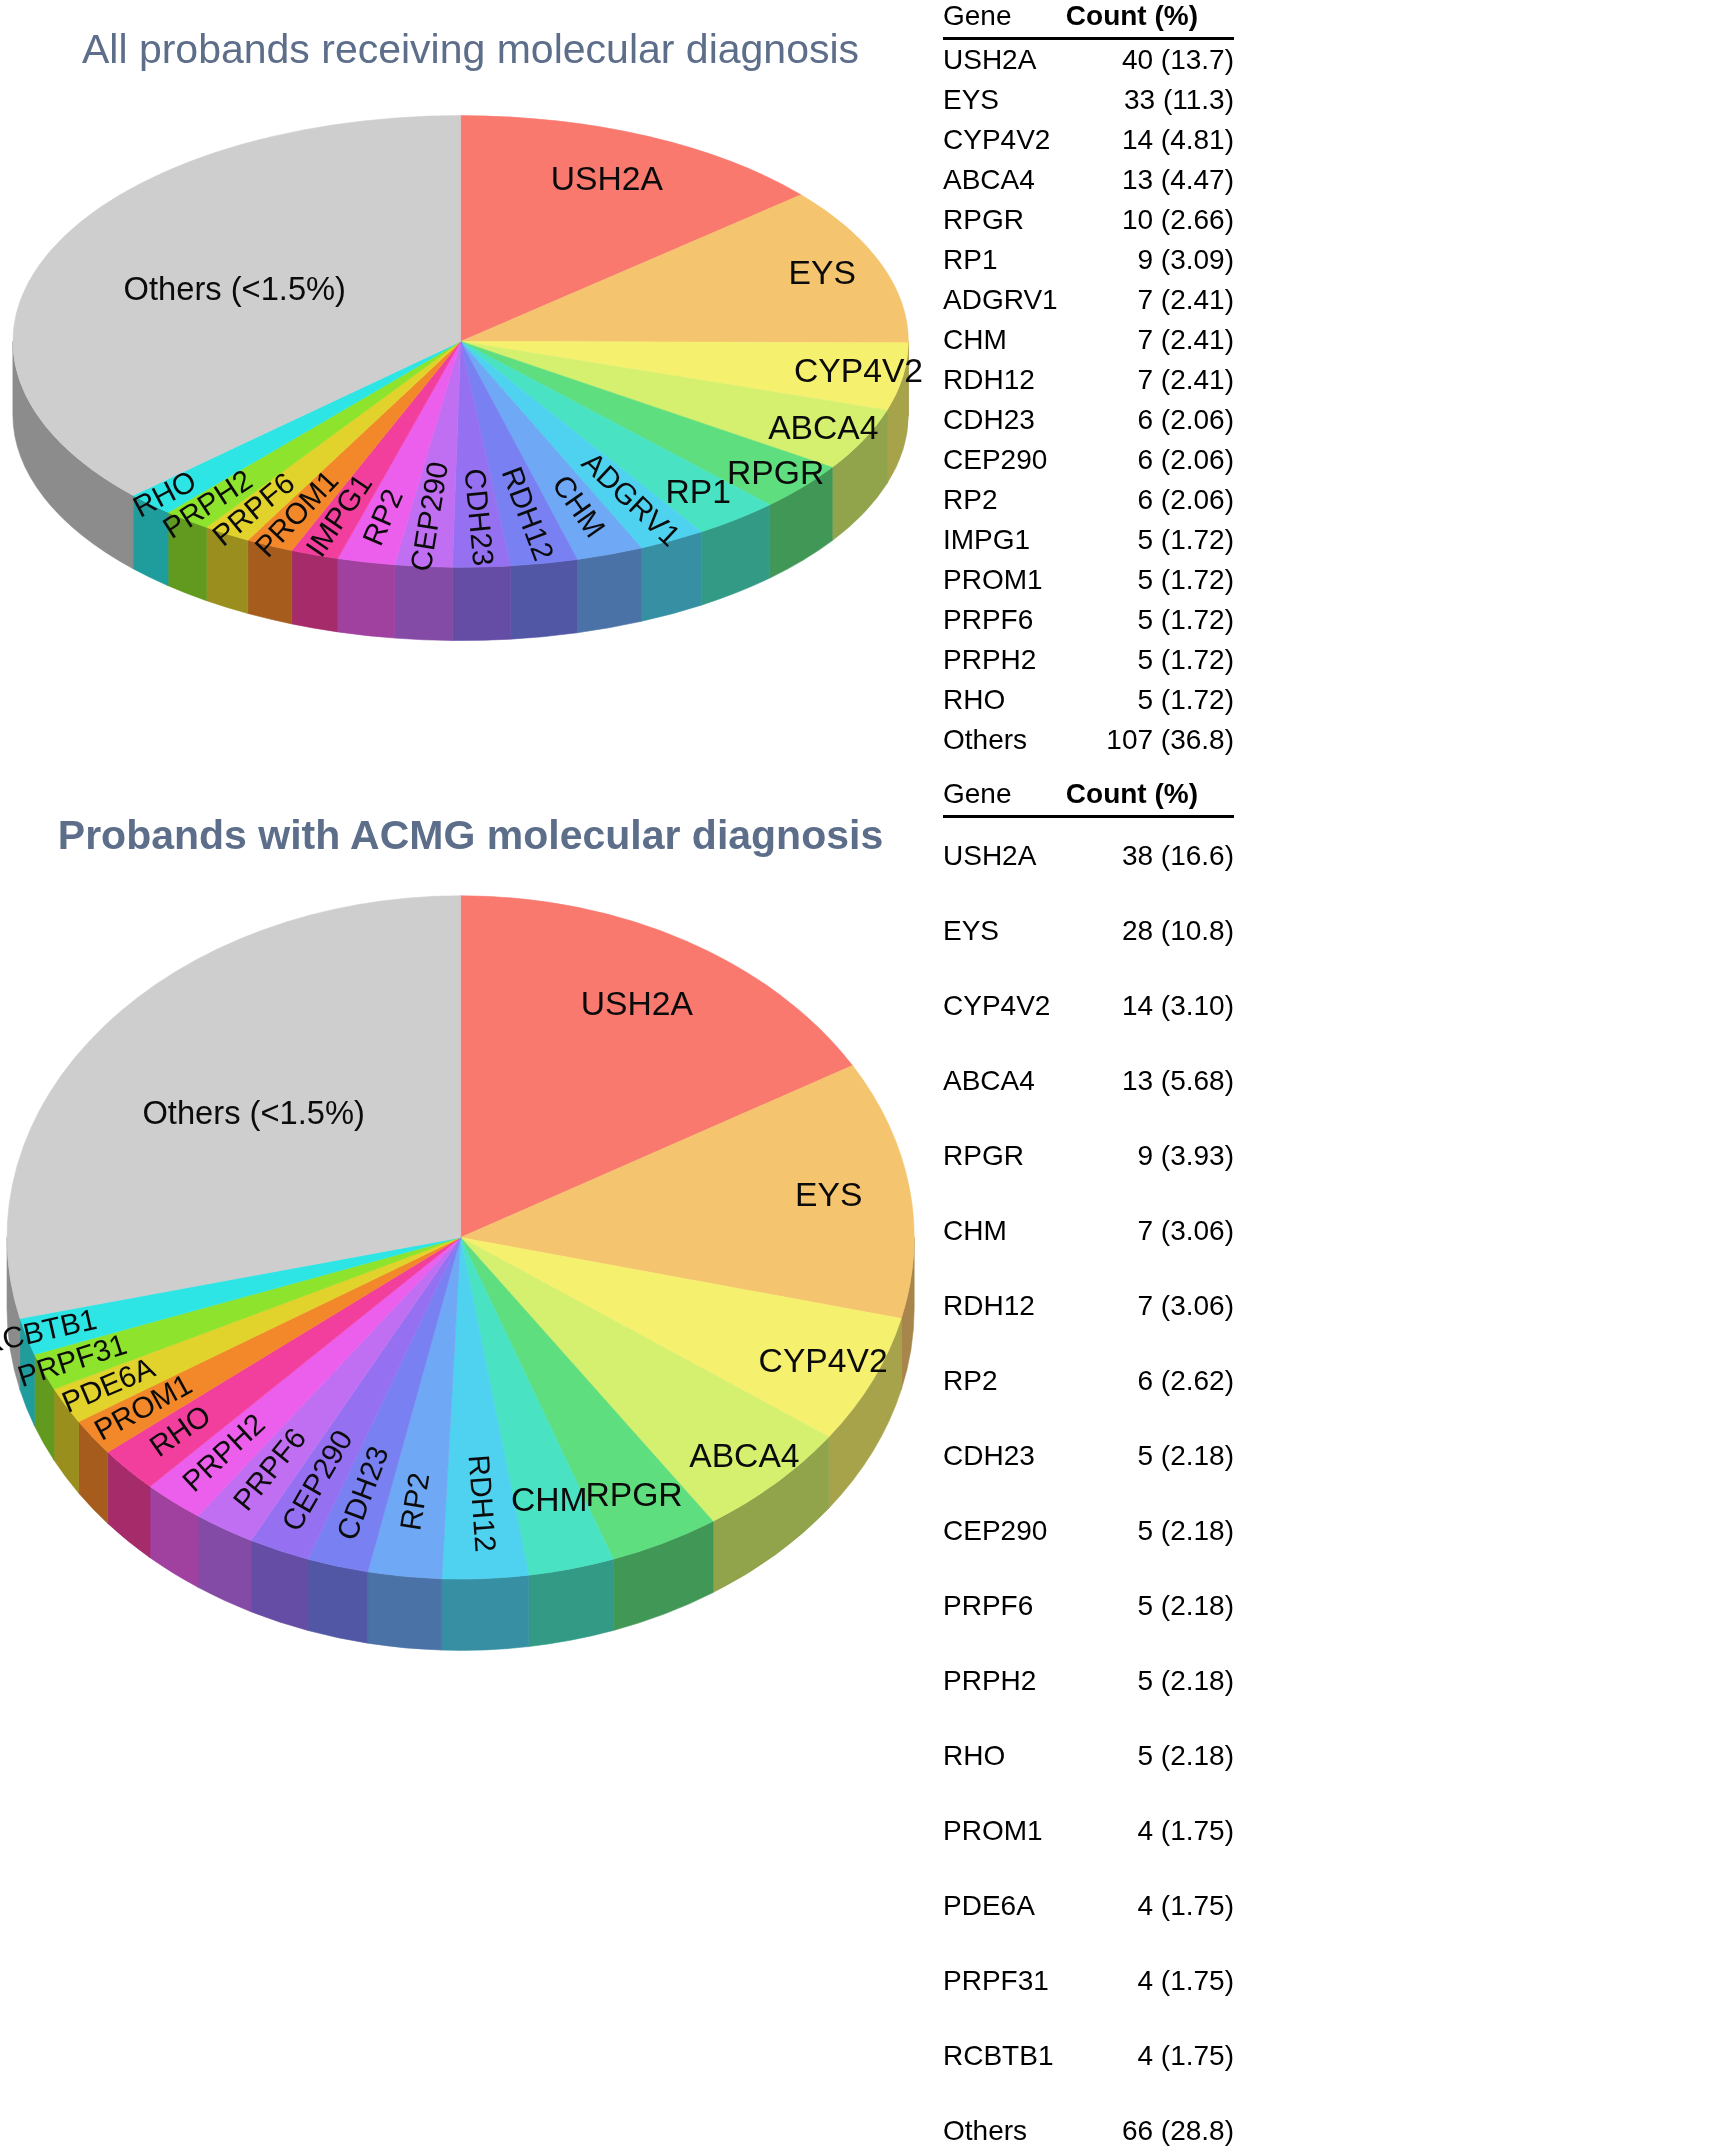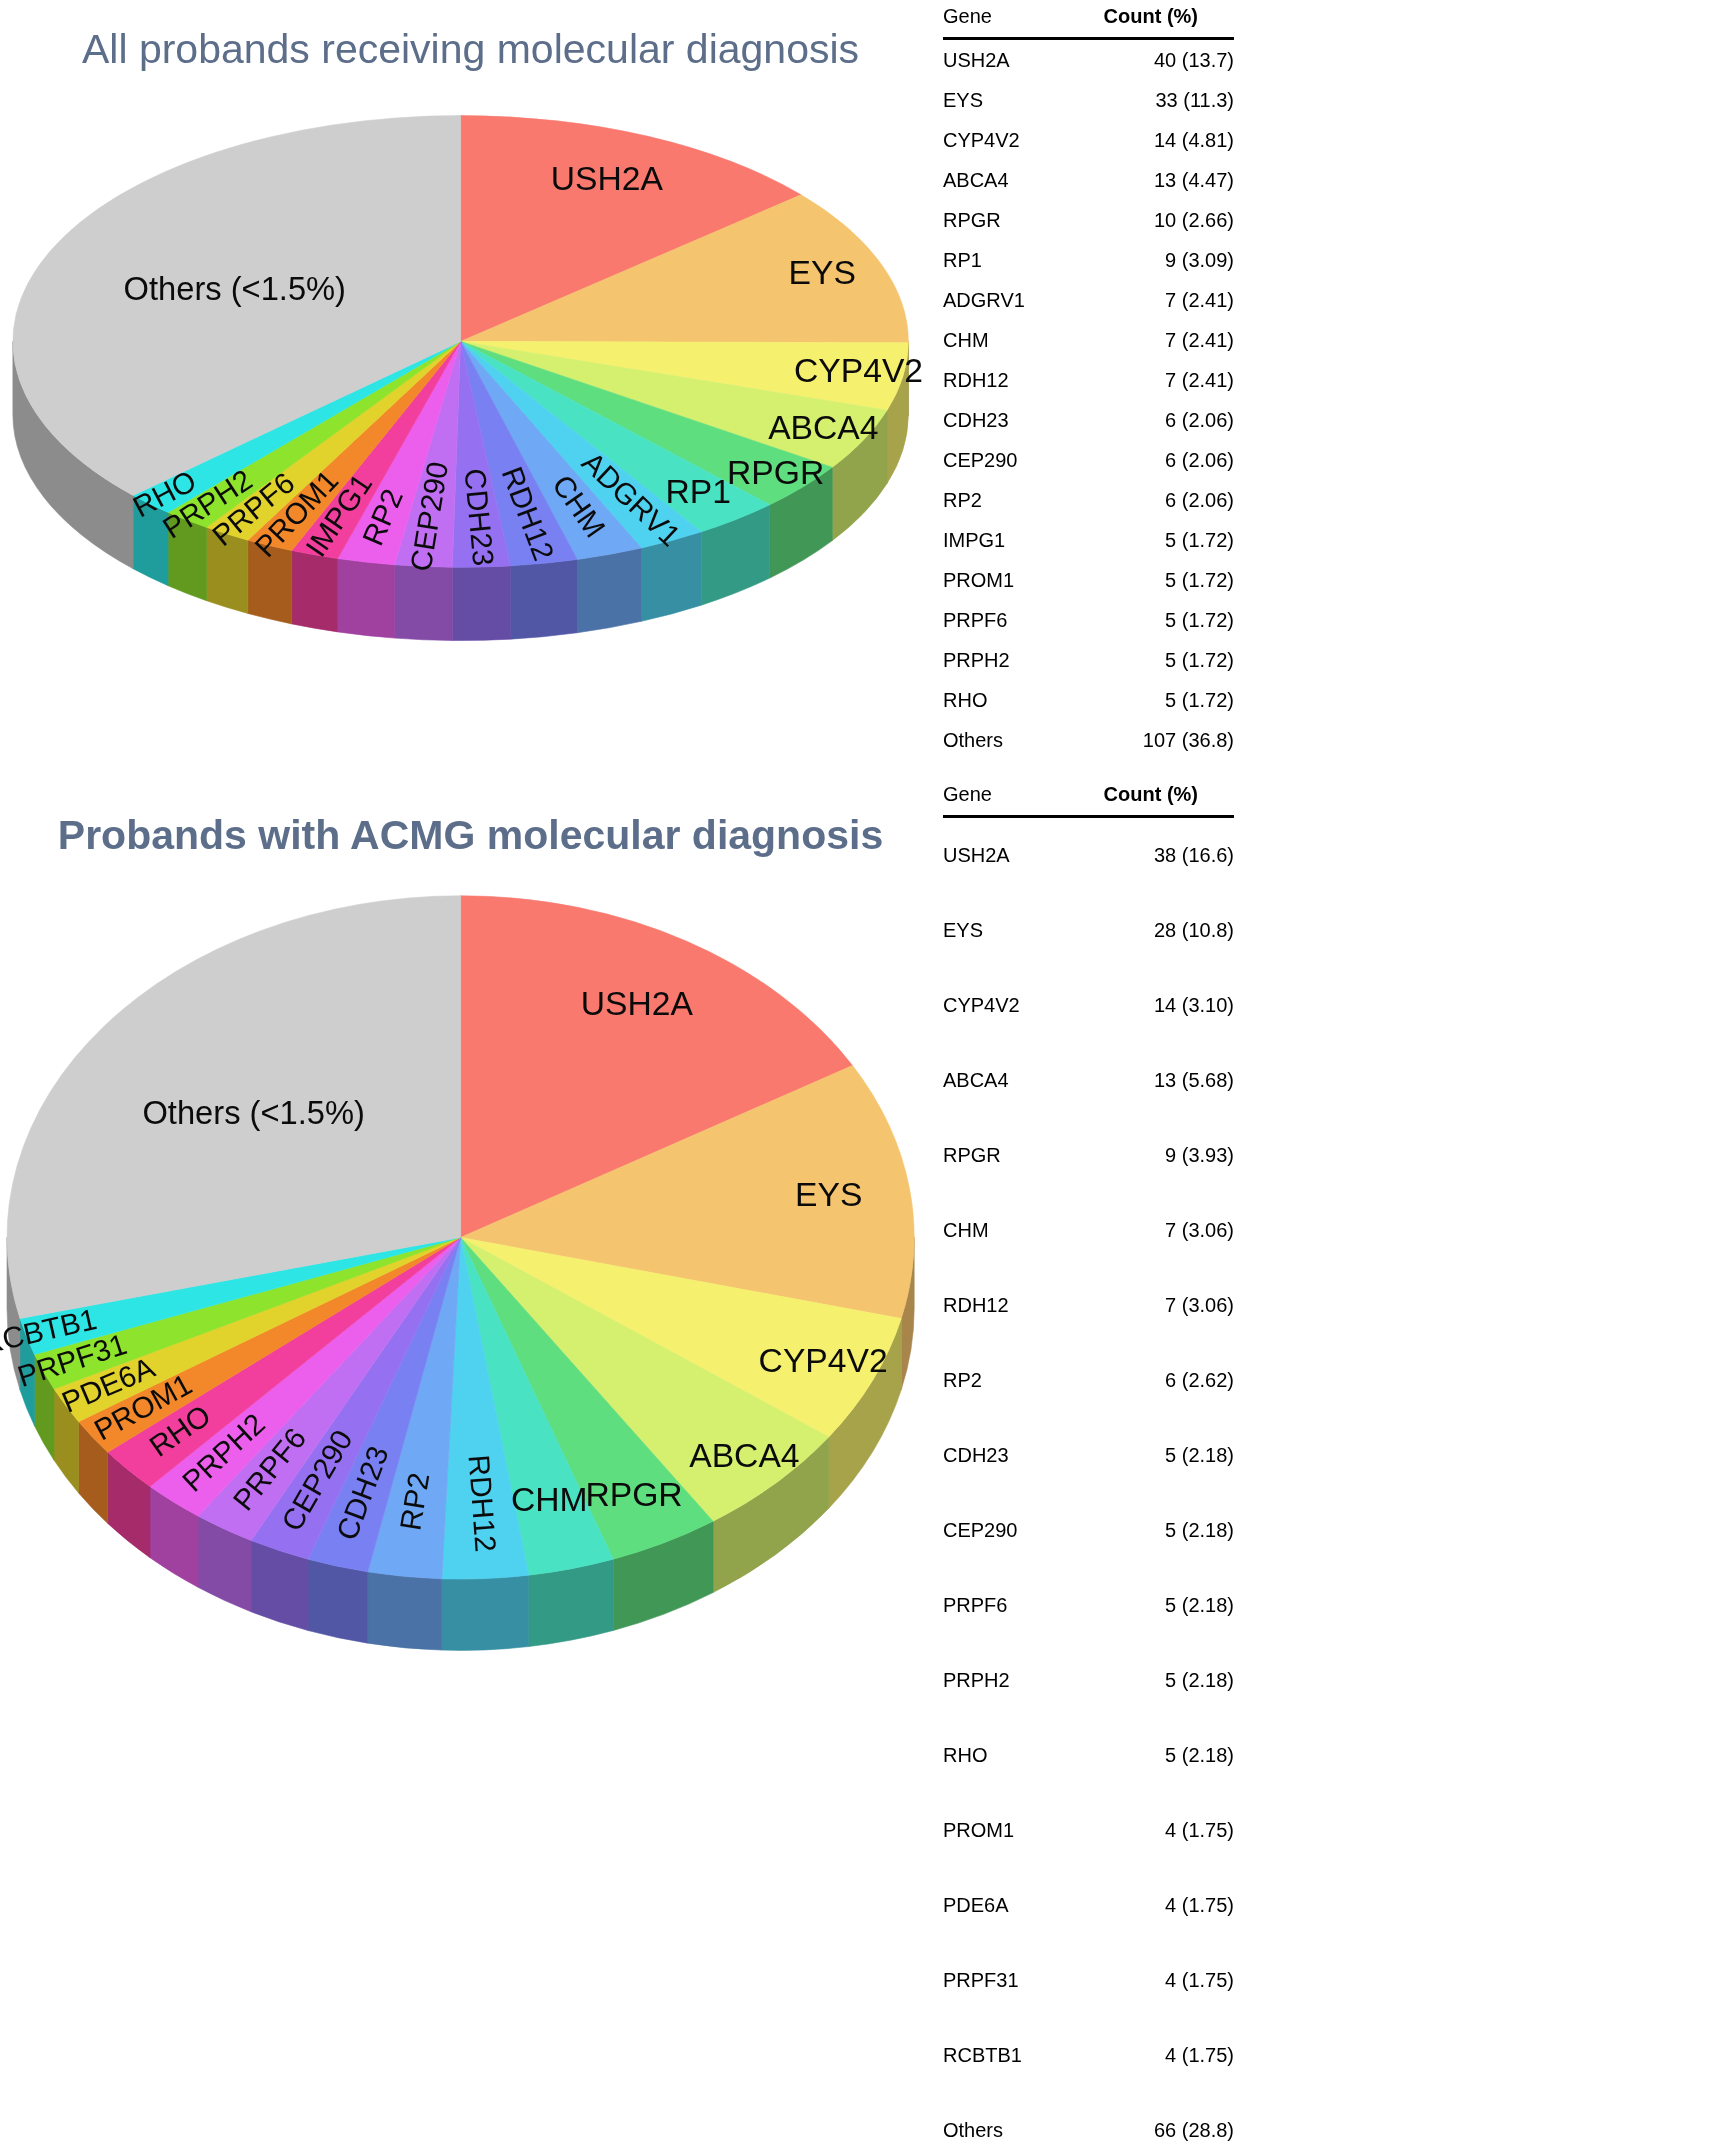--- a/index.html
+++ b/index.html
@@ -9,21 +9,21 @@
   }
   .chart-title{
     position:absolute;left:0;width:941px;text-align:center;
     font-size:41px;color:#5d6e8a;white-space:nowrap;
   }
   #title1{top:26px;}
   #title2{top:812px;font-weight:bold;}
   svg.pie{position:absolute;left:0;overflow:visible;}
   #pie1{top:69px;}
   #pie2{top:871px;}
-  .legend{position:absolute;left:943px;width:291px;font-size:20px;}
+  .legend{position:absolute;left:943px;width:291px;font-size:28px;}
   #legend1{top:0px;}
   #legend2{top:778px;}
   .lheader{
     display:flex;justify-content:space-between;align-items:flex-end;
     line-height:32px;padding-bottom:5px;border-bottom:3px solid #000;
   }
   .lheader .count-h{padding-right:36px;font-weight:bold;}
   .lrow{display:flex;justify-content:space-between;}
   #rows1 .lrow{height:40px;line-height:40px;}
   #rows2 .lrow{height:75px;line-height:75px;}

